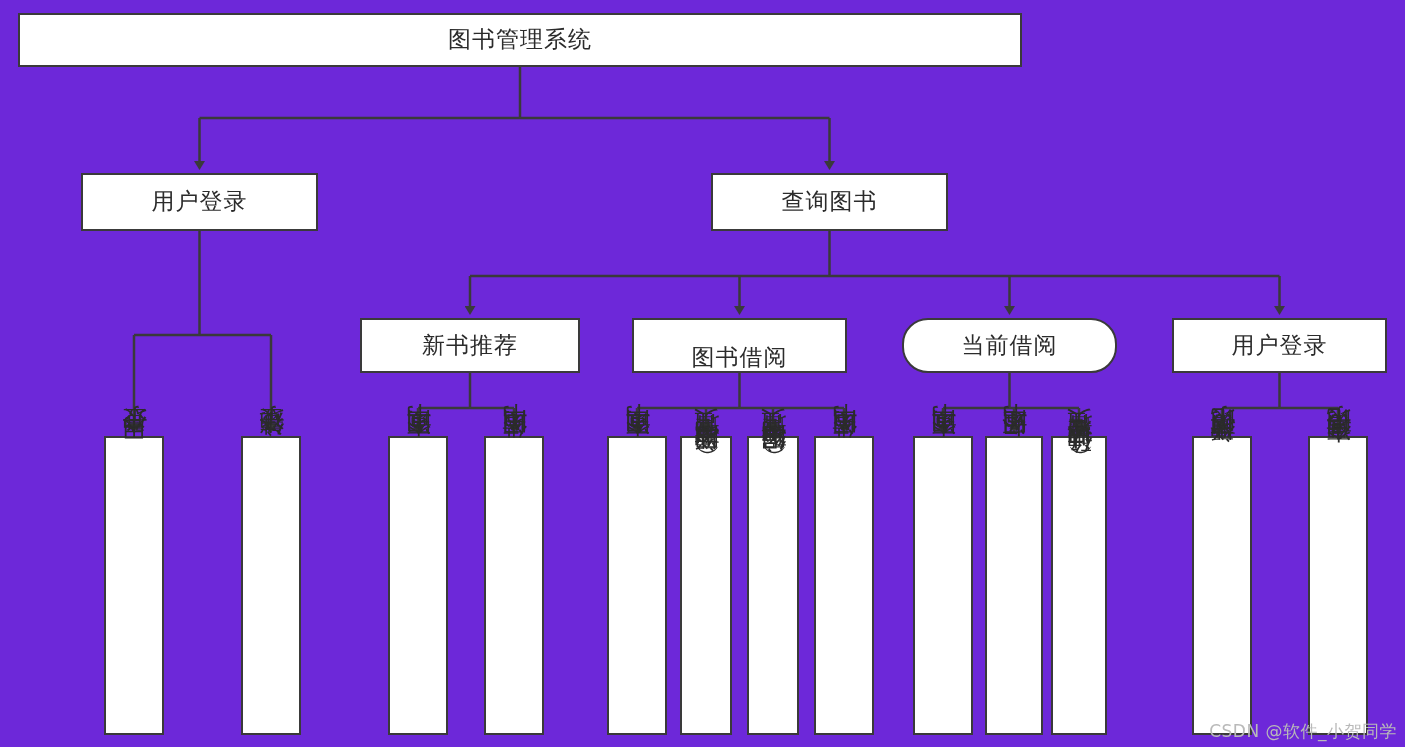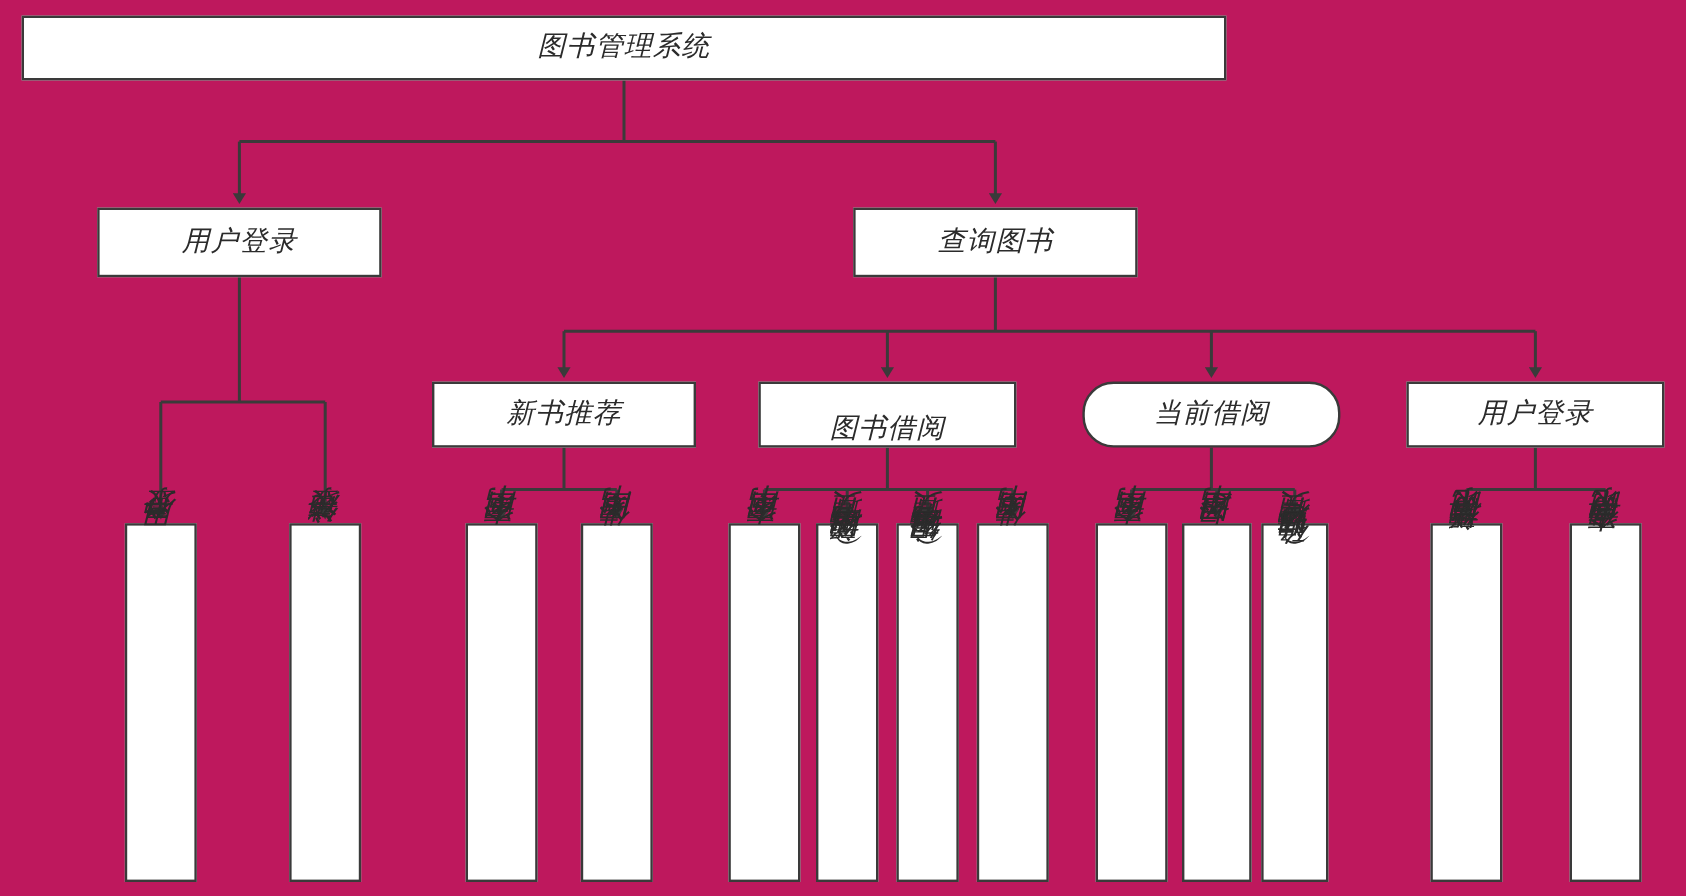--- a/index.html
+++ b/index.html
@@ -8,23 +8,22 @@
     padding: 0;
     background: #ffffff;
   }
   body {
     font-family: "DejaVu Sans", "Liberation Sans", sans-serif;
   }
   #diagram-root {
     position: relative;
     width: 1405px;
     height: 747px;
-    background: #be185d;
+    background: #6d28d9;
     overflow: hidden;
-    font-style: italic;
   }
   #edge-layer {
     position: absolute;
     left: 0;
     top: 0;
     width: 1405px;
     height: 747px;
   }
   .node {
     position: absolute;
@@ -178,14 +177,15 @@
         <span class="node-label">确认归还（管理员）</span>
       </div>
       <div class="node vert" style="left: 1192px; top: 436px; width: 60px; height: 299px;">
         <span class="node-label">新增借阅记录</span>
       </div>
       <div class="node vert" style="left: 1308px; top: 436px; width: 60px; height: 299px;">
         <span class="node-label">查询借阅记录</span>
       </div>
     </div>
 
+  <div id="watermark">CSDN @软件_小贺同学</div>
 
 </div>
 
 </body></html>

